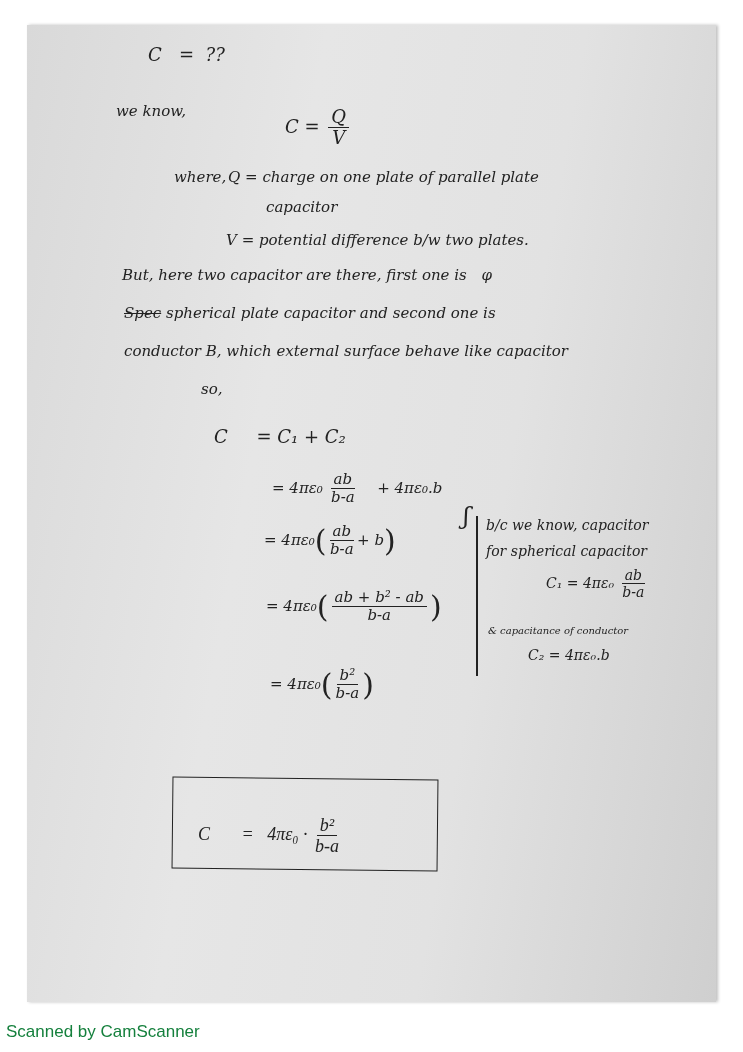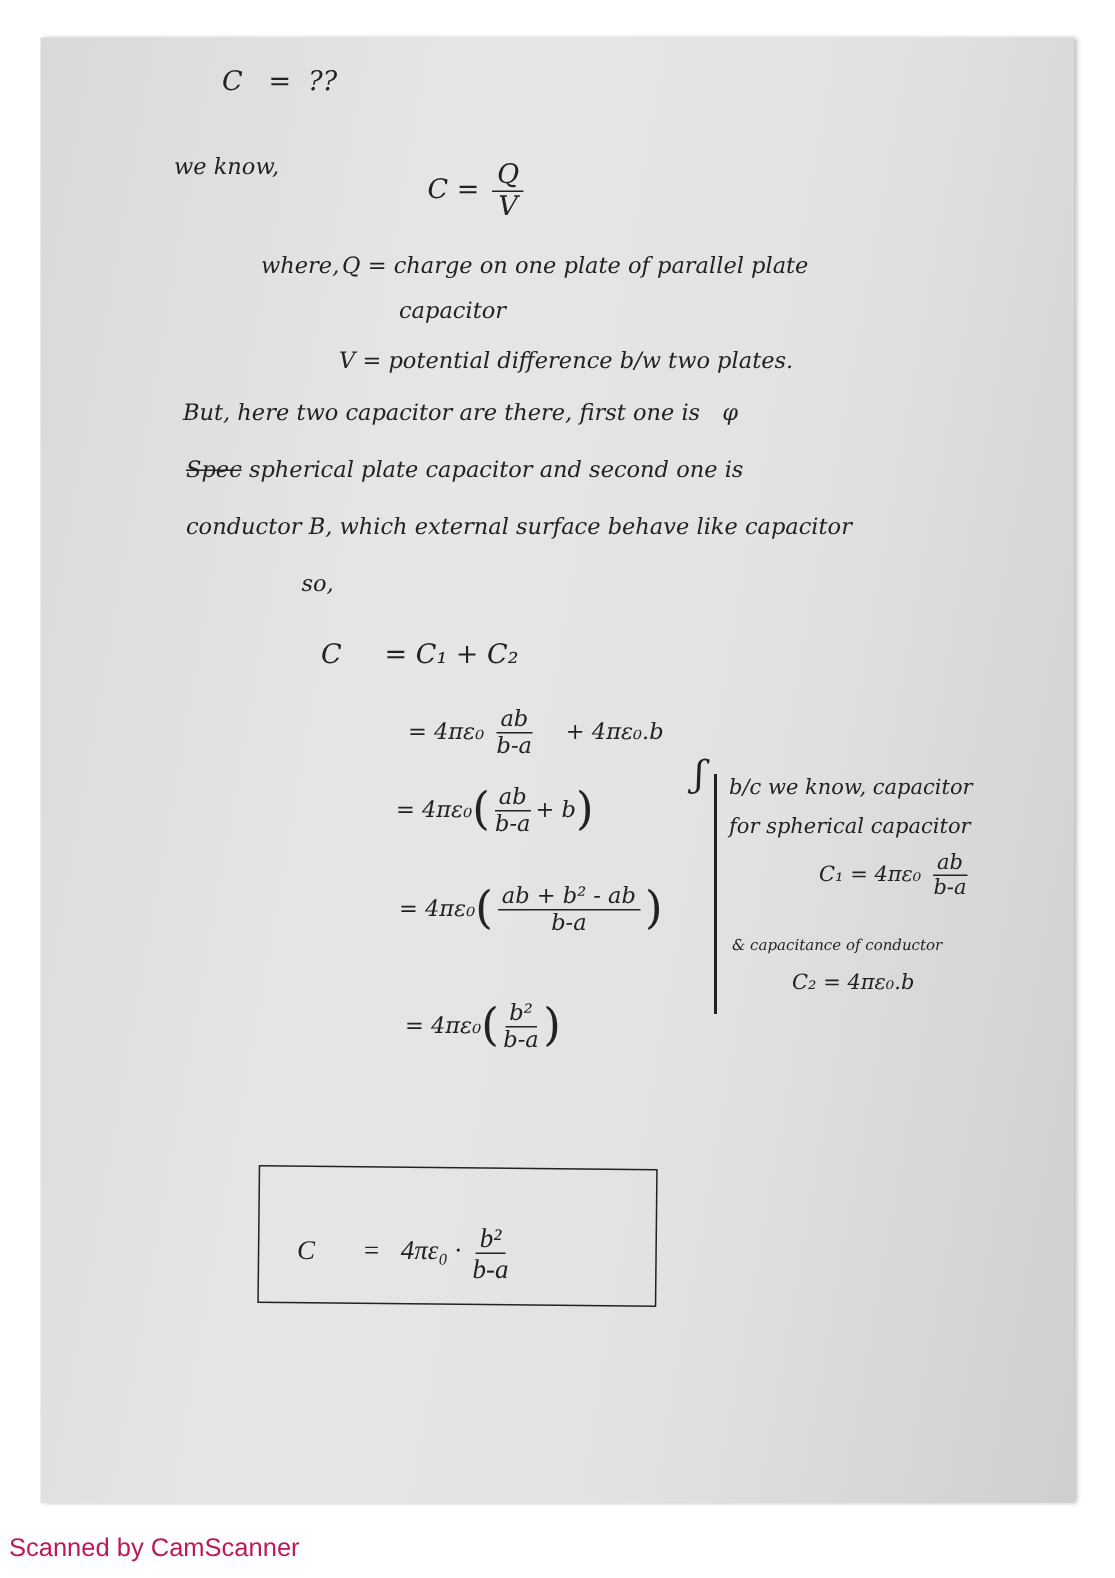--- a/index.html
+++ b/index.html
@@ -25,21 +25,21 @@
     position: absolute; left: 476px; top: 516px; width: 2px; height: 160px; background: #222;
   }
   .brace-top { position: absolute; left: 463px; top: 502px; font-size: 24px; color: #222; font-style: italic; }
   .boxed {
     position: absolute; left: 172px; top: 778px; width: 264px; height: 90px;
     border: 1.6px solid #222; transform: rotate(0.6deg);
   }
   .strike { text-decoration: line-through; }
   .footer {
     position: absolute; left: 6px; top: 1022px; font-family: "Liberation Sans", sans-serif;
-    font-size: 17px; color: #be185d;
+    font-size: 17px; color: #15803d;
   }
 </style>
 </head>
 <body>
 
 <div class="paper"></div>
 
 <div class="hw big" style="left:148px;top:46px;">
   <span>C</span>
   &nbsp;&nbsp;<span>=</span>

